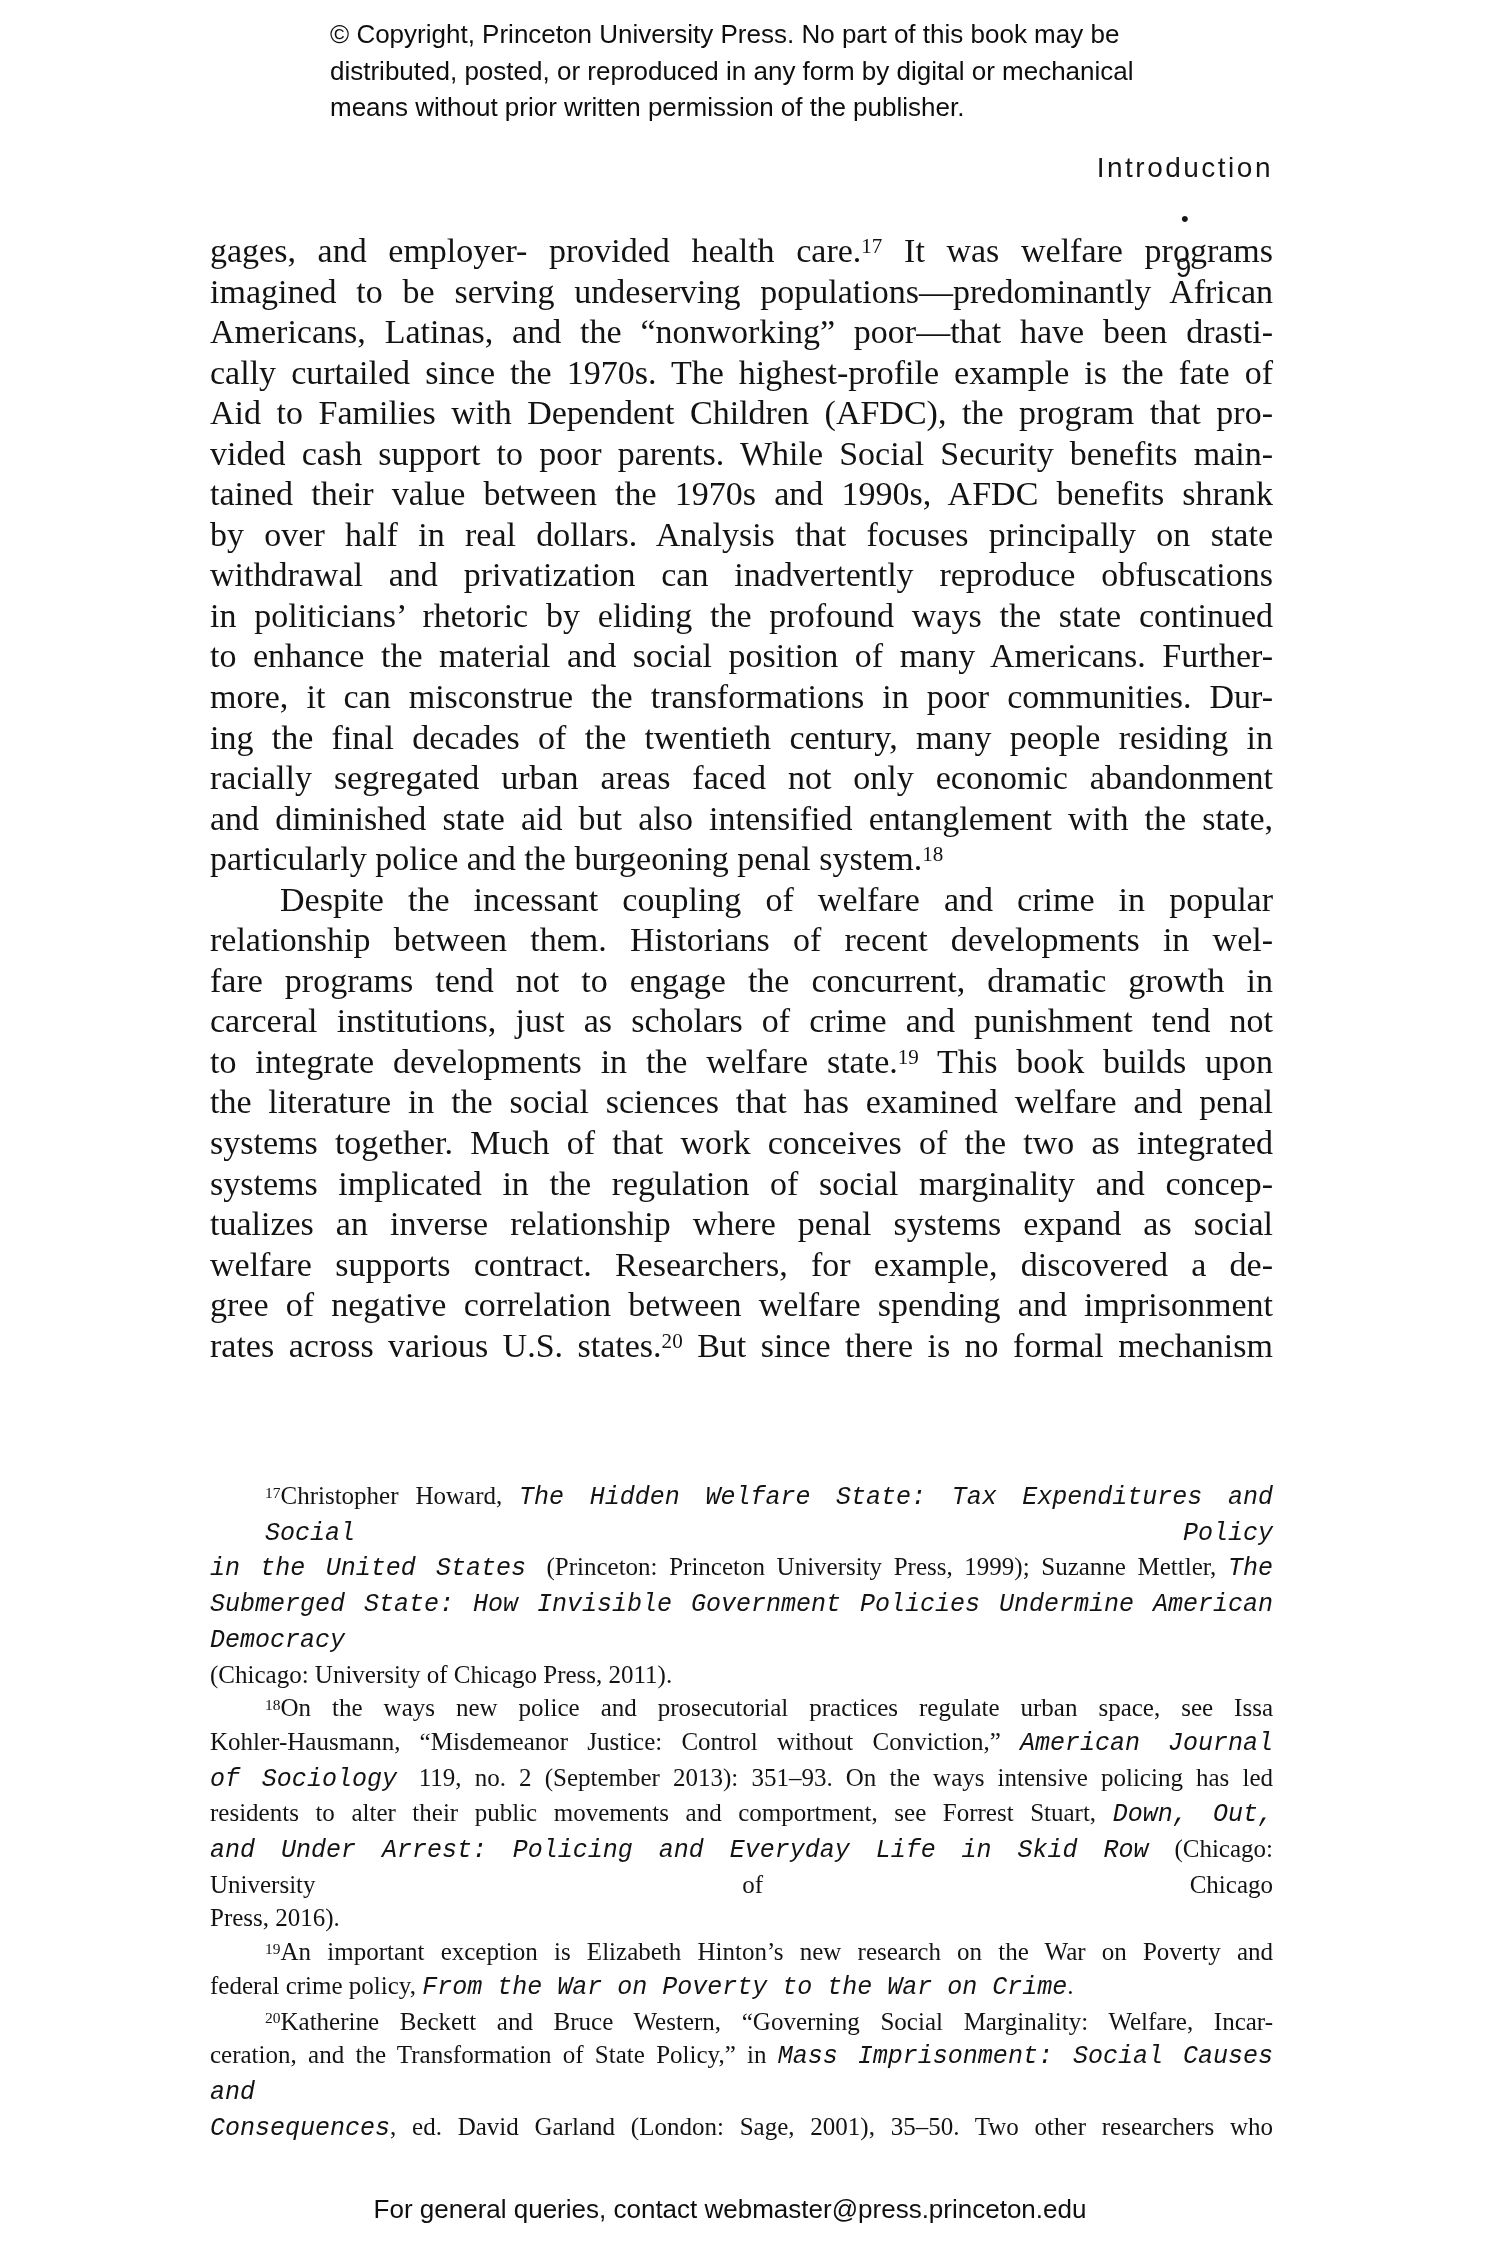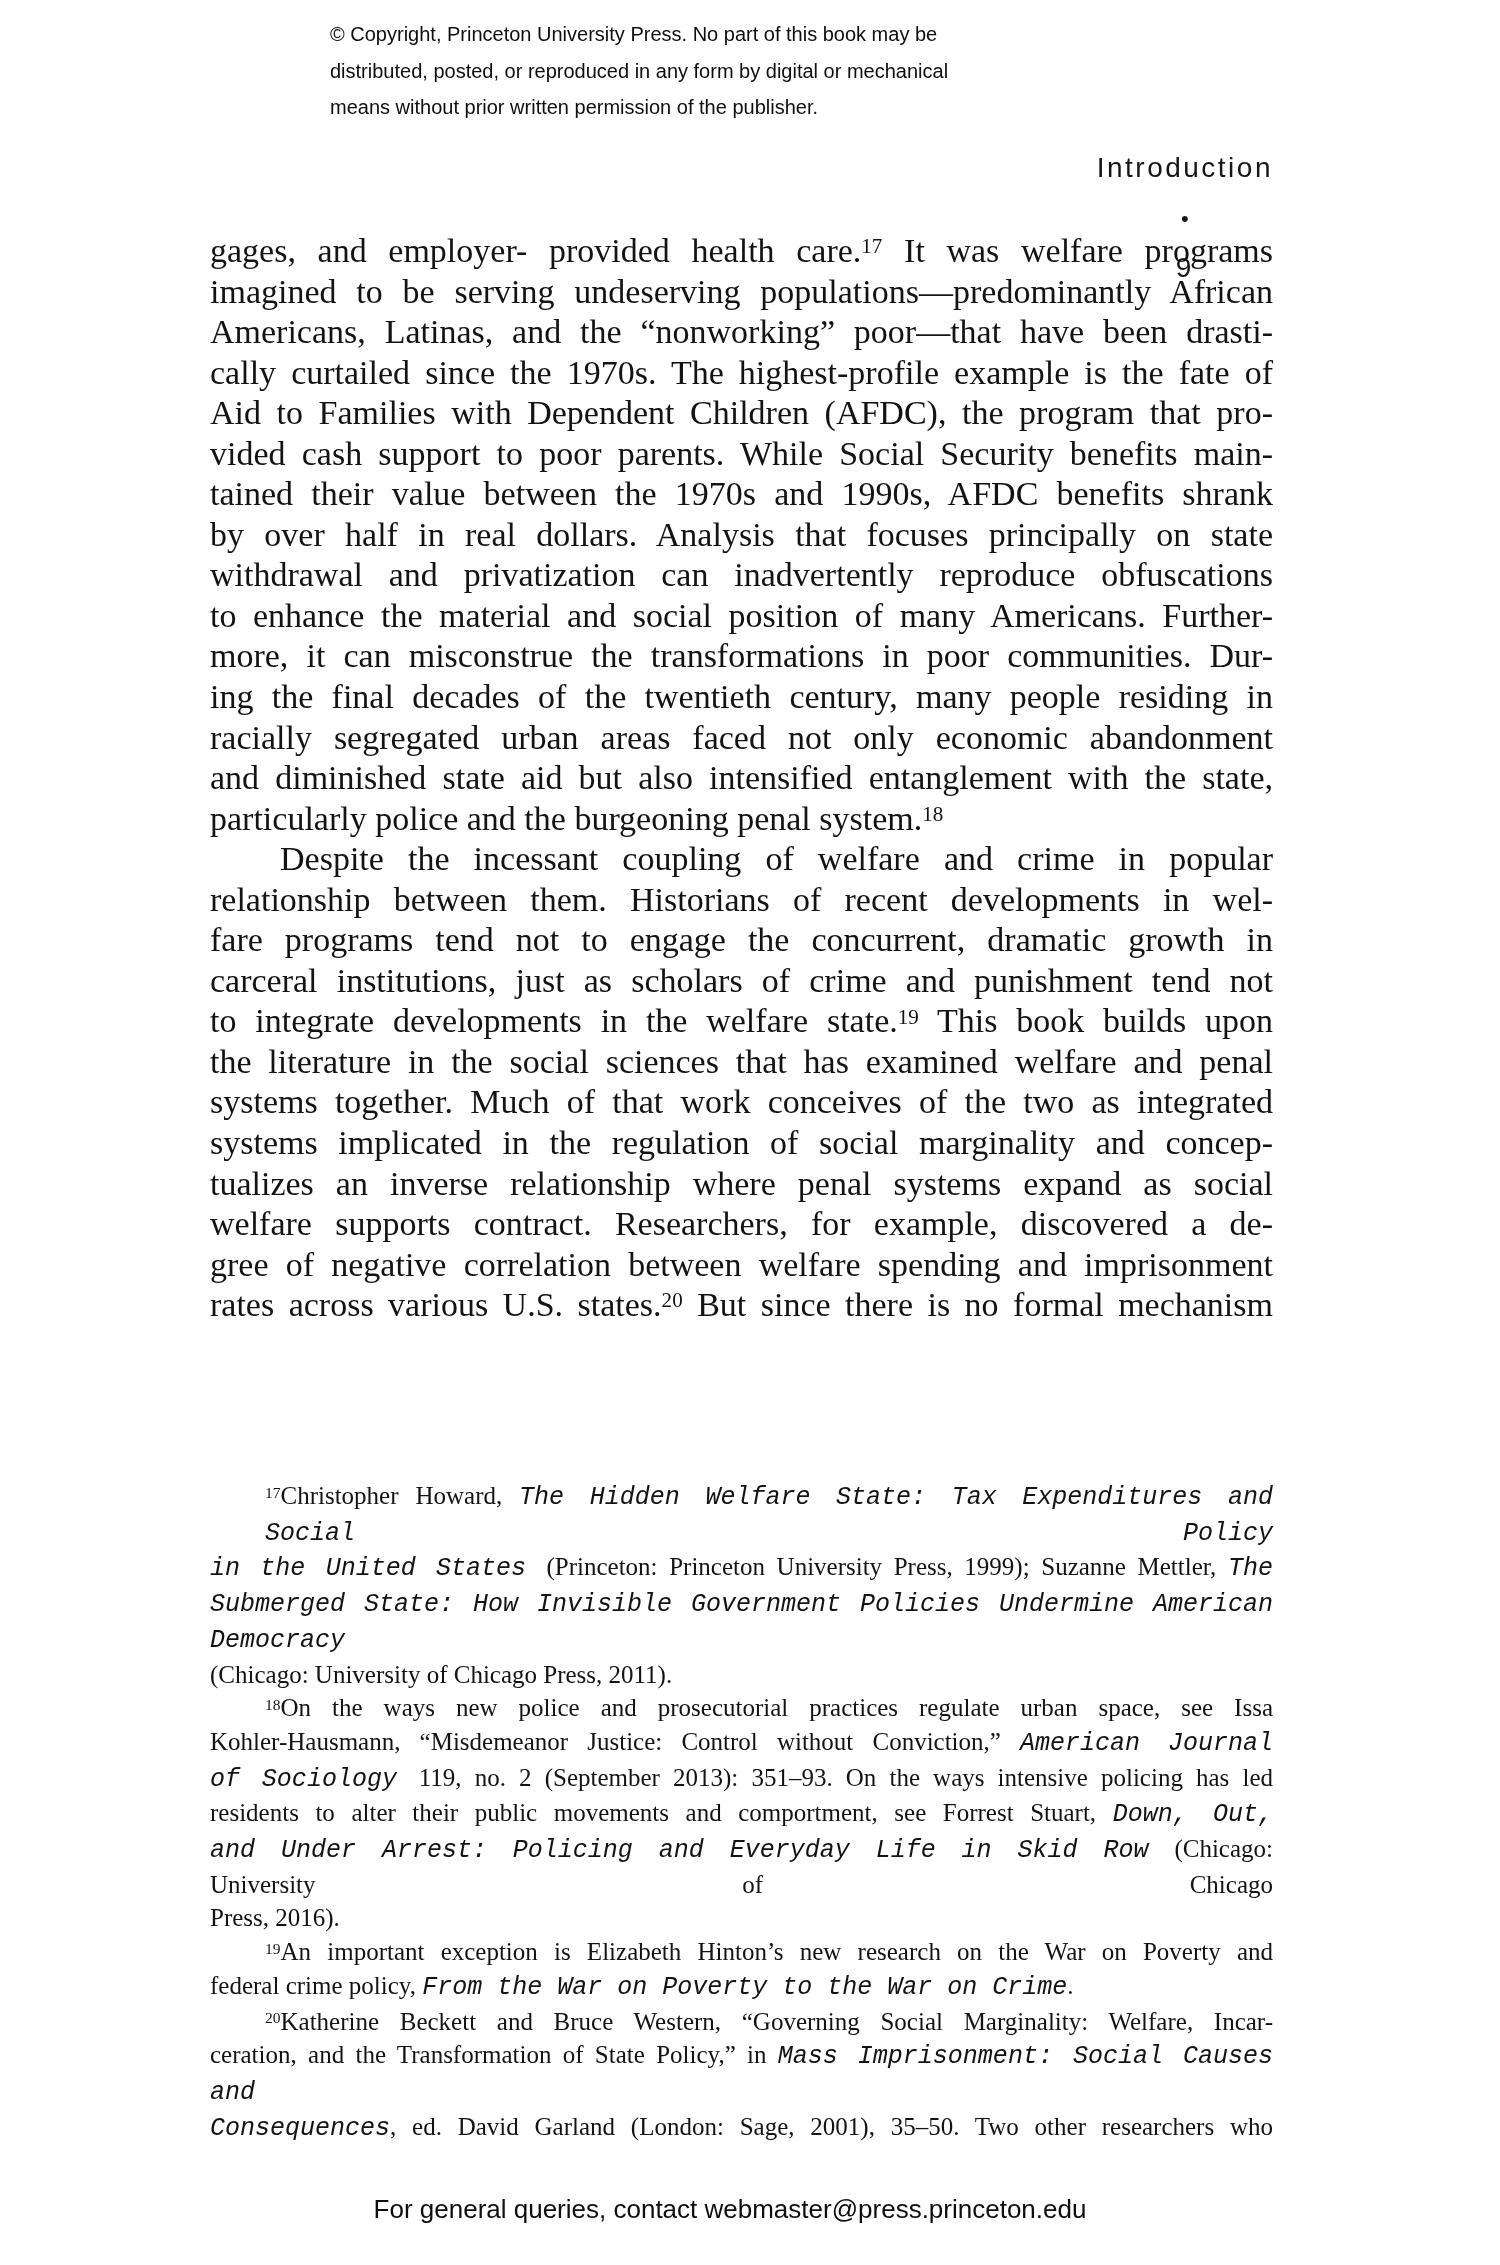--- a/index.html
+++ b/index.html
@@ -10,21 +10,21 @@
     background: #ffffff;
     color: #141414;
     overflow: hidden;
   }
   .copyright {
     position: absolute;
     left: 330px;
     top: 16px;
     width: 830px;
     font-family: "Liberation Sans", sans-serif;
-    font-size: 20px;
+    font-size: 26px;
     line-height: 36.5px;
     color: #0e0e0e;
   }
   .copyright .tline { text-align: left; text-align-last: left; }
   .runhead {
     position: absolute;
     top: 152px;
     right: 227px;
     display: flex;
     align-items: center;
@@ -100,20 +100,21 @@
     <div>
         <div class="tline"><span>gages, and employer- provided health care.</span><sup>17</sup><span> It was welfare programs</span></div>
         <div class="tline"><span>imagined to be serving undeserving populations—predominantly African</span></div>
         <div class="tline"><span>Americans, Latinas, and the “nonworking” poor—that have been drasti-</span></div>
         <div class="tline"><span>cally curtailed since the 1970s. The highest-profile example is the fate of</span></div>
         <div class="tline"><span>Aid to Families with Dependent Children (AFDC), the program that pro-</span></div>
         <div class="tline"><span>vided cash support to poor parents. While Social Security benefits main-</span></div>
         <div class="tline"><span>tained their value between the 1970s and 1990s, AFDC benefits shrank</span></div>
         <div class="tline"><span>by over half in real dollars. Analysis that focuses principally on state</span></div>
         <div class="tline"><span>withdrawal and privatization can inadvertently reproduce obfuscations</span></div>
+        <div class="tline"><span>in politicians’ rhetoric by eliding the profound ways the state continued</span></div>
         <div class="tline"><span>to enhance the material and social position of many Americans. Further-</span></div>
         <div class="tline"><span>more, it can misconstrue the transformations in poor communities. Dur-</span></div>
         <div class="tline"><span>ing the final decades of the twentieth century, many people residing in</span></div>
         <div class="tline"><span>racially segregated urban areas faced not only economic abandonment</span></div>
         <div class="tline"><span>and diminished state aid but also intensified entanglement with the state,</span></div>
         <div class="tline last"><span>particularly police and the burgeoning penal system.</span><sup>18</sup></div>
       </div>
     <div>
         <div class="tline indent"><span>Despite the incessant coupling of welfare and crime in popular</span></div>
         <div class="tline"><span>relationship between them. Historians of recent developments in wel-</span></div>

